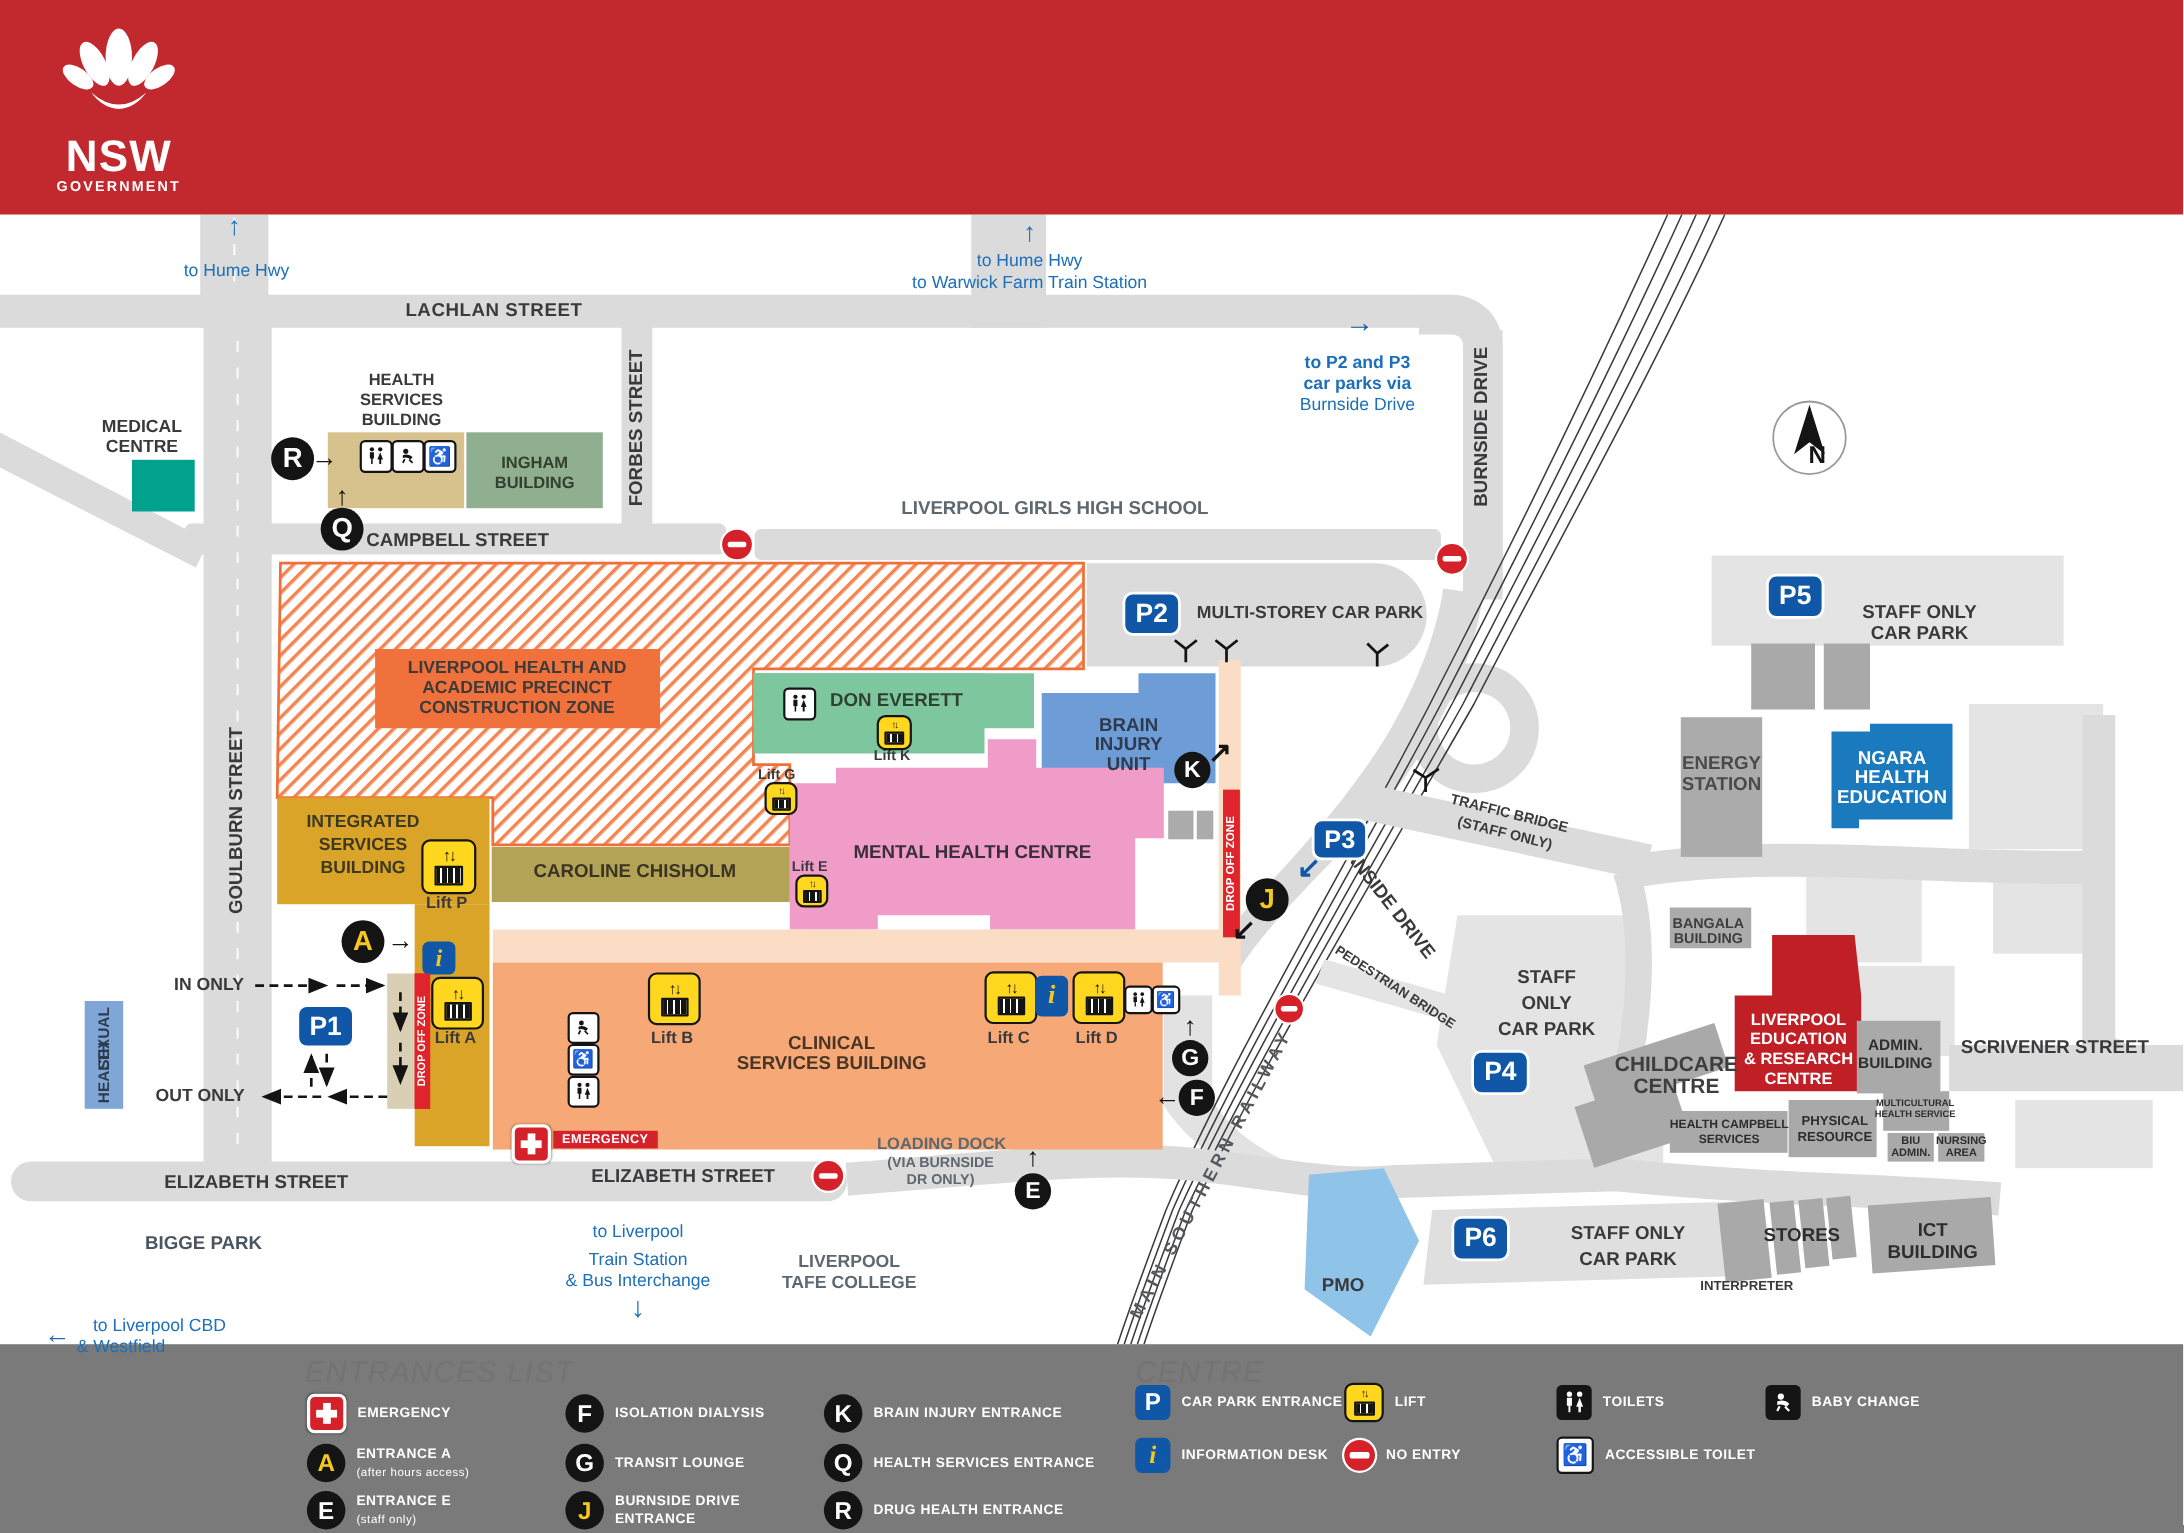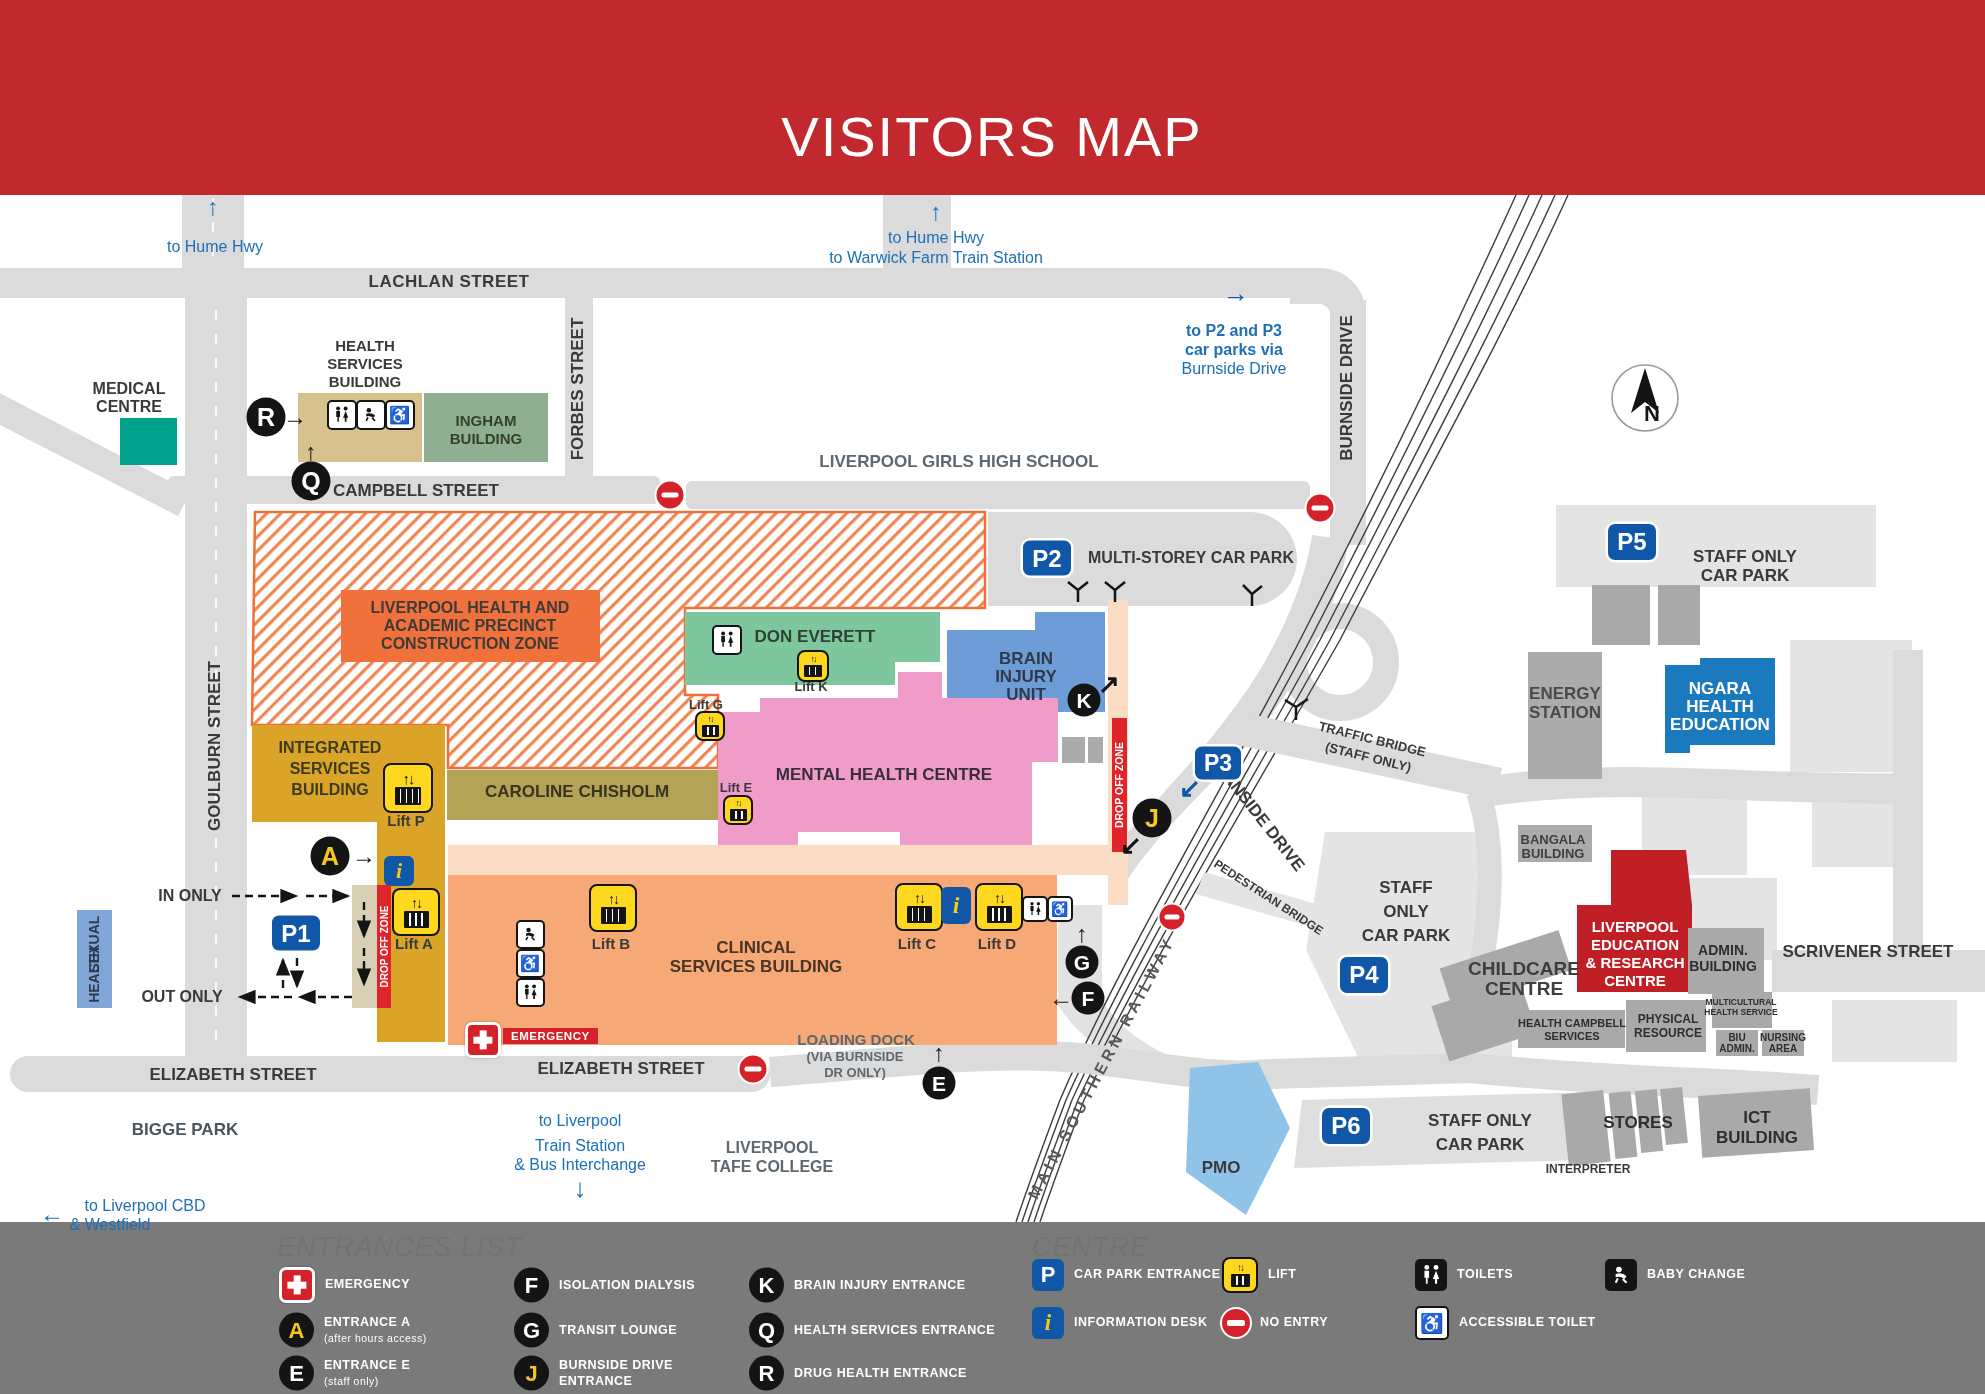--- a/index.html
+++ b/index.html
@@ -204,21 +204,34 @@
     <path d="M1285,700 L1296,707 L1296,720 M1296,707 L1308,699"></path>
   </g>
 
   <g>
     <circle cx="1645" cy="398" r="33" fill="#fff" stroke="#9A9A9A" stroke-width="1.6"></circle>
     <path d="M1645,368 L1631,413 L1645,402 L1659,413 Z" fill="#141414"></path>
   </g>
 </svg>
 
 <div class="hdr">
-  <div class="t2">VISITORS MAP</div>
+  <div class="logo">
+    <svg width="110" height="100" viewBox="0 0 110 100" style="position:absolute;left:15px;top:2px">
+      <g fill="#fff">
+        <ellipse cx="55" cy="38" rx="12" ry="26"></ellipse>
+        <ellipse cx="33" cy="44" rx="10" ry="22" transform="rotate(-28 33 44)"></ellipse>
+        <ellipse cx="77" cy="44" rx="10" ry="22" transform="rotate(28 77 44)"></ellipse>
+        <ellipse cx="18" cy="56" rx="8" ry="16" transform="rotate(-55 18 56)"></ellipse>
+        <ellipse cx="92" cy="56" rx="8" ry="16" transform="rotate(55 92 56)"></ellipse>
+        <path d="M30,70 Q55,92 80,70 Q70,84 55,85 Q40,84 30,70 Z"></path>
+      </g>
+    </svg>
+    <div class="nsw">NSW</div>
+    <div class="gov">GOVERNMENT</div>
+  </div>
 </div>
 
 <div class="arw blue" style="left:213px;top:207px;font-size:24px;color:#1C6FB8">↑</div>
 <div class="lbl blue" style="left:215px;top:247px;font-size:16px">to Hume Hwy</div>
 <div class="arw blue" style="left:936px;top:212px;font-size:24px;color:#1C6FB8">↑</div>
 <div class="lbl blue" style="left:936px;top:238px;font-size:16px">to Hume Hwy</div>
 <div class="lbl blue" style="left:936px;top:258px;font-size:16px">to Warwick Farm Train Station</div>
 <div class="arw" style="left:1236px;top:293px;font-size:26px;color:#1057A7">→</div>
 <div class="lbl blue" style="left:1234px;top:331px;font-size:16px;font-weight:600">to P2 and P3</div>
 <div class="lbl blue" style="left:1234px;top:350px;font-size:16px;font-weight:600">car parks via</div>

